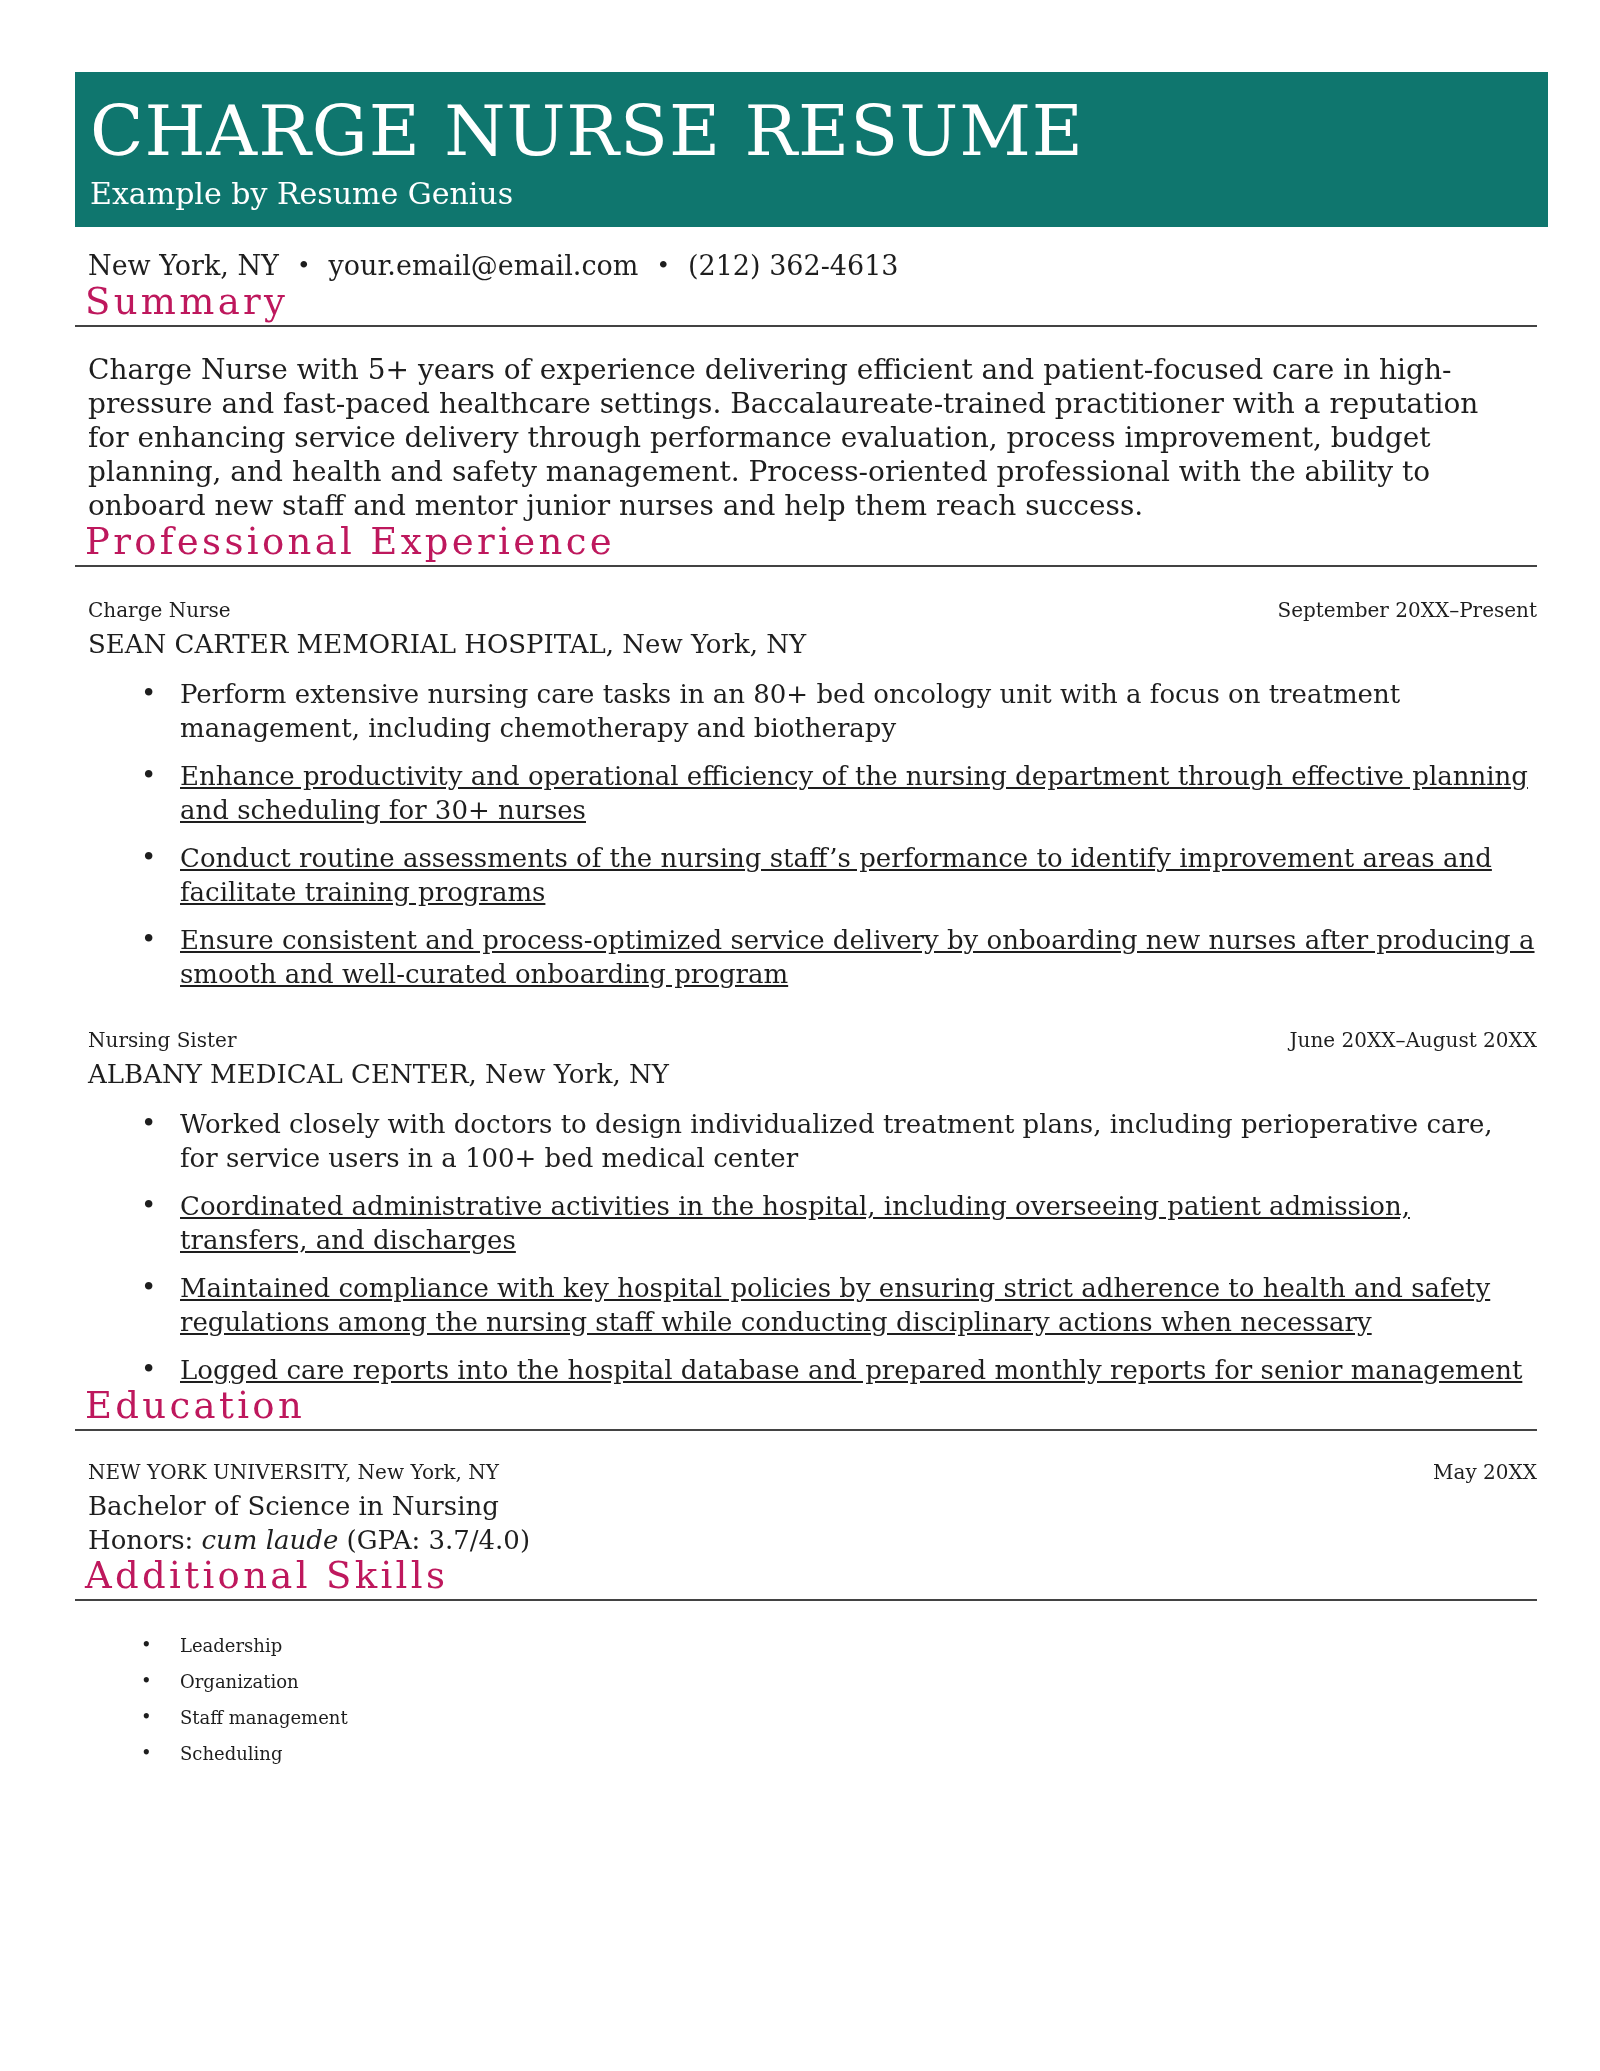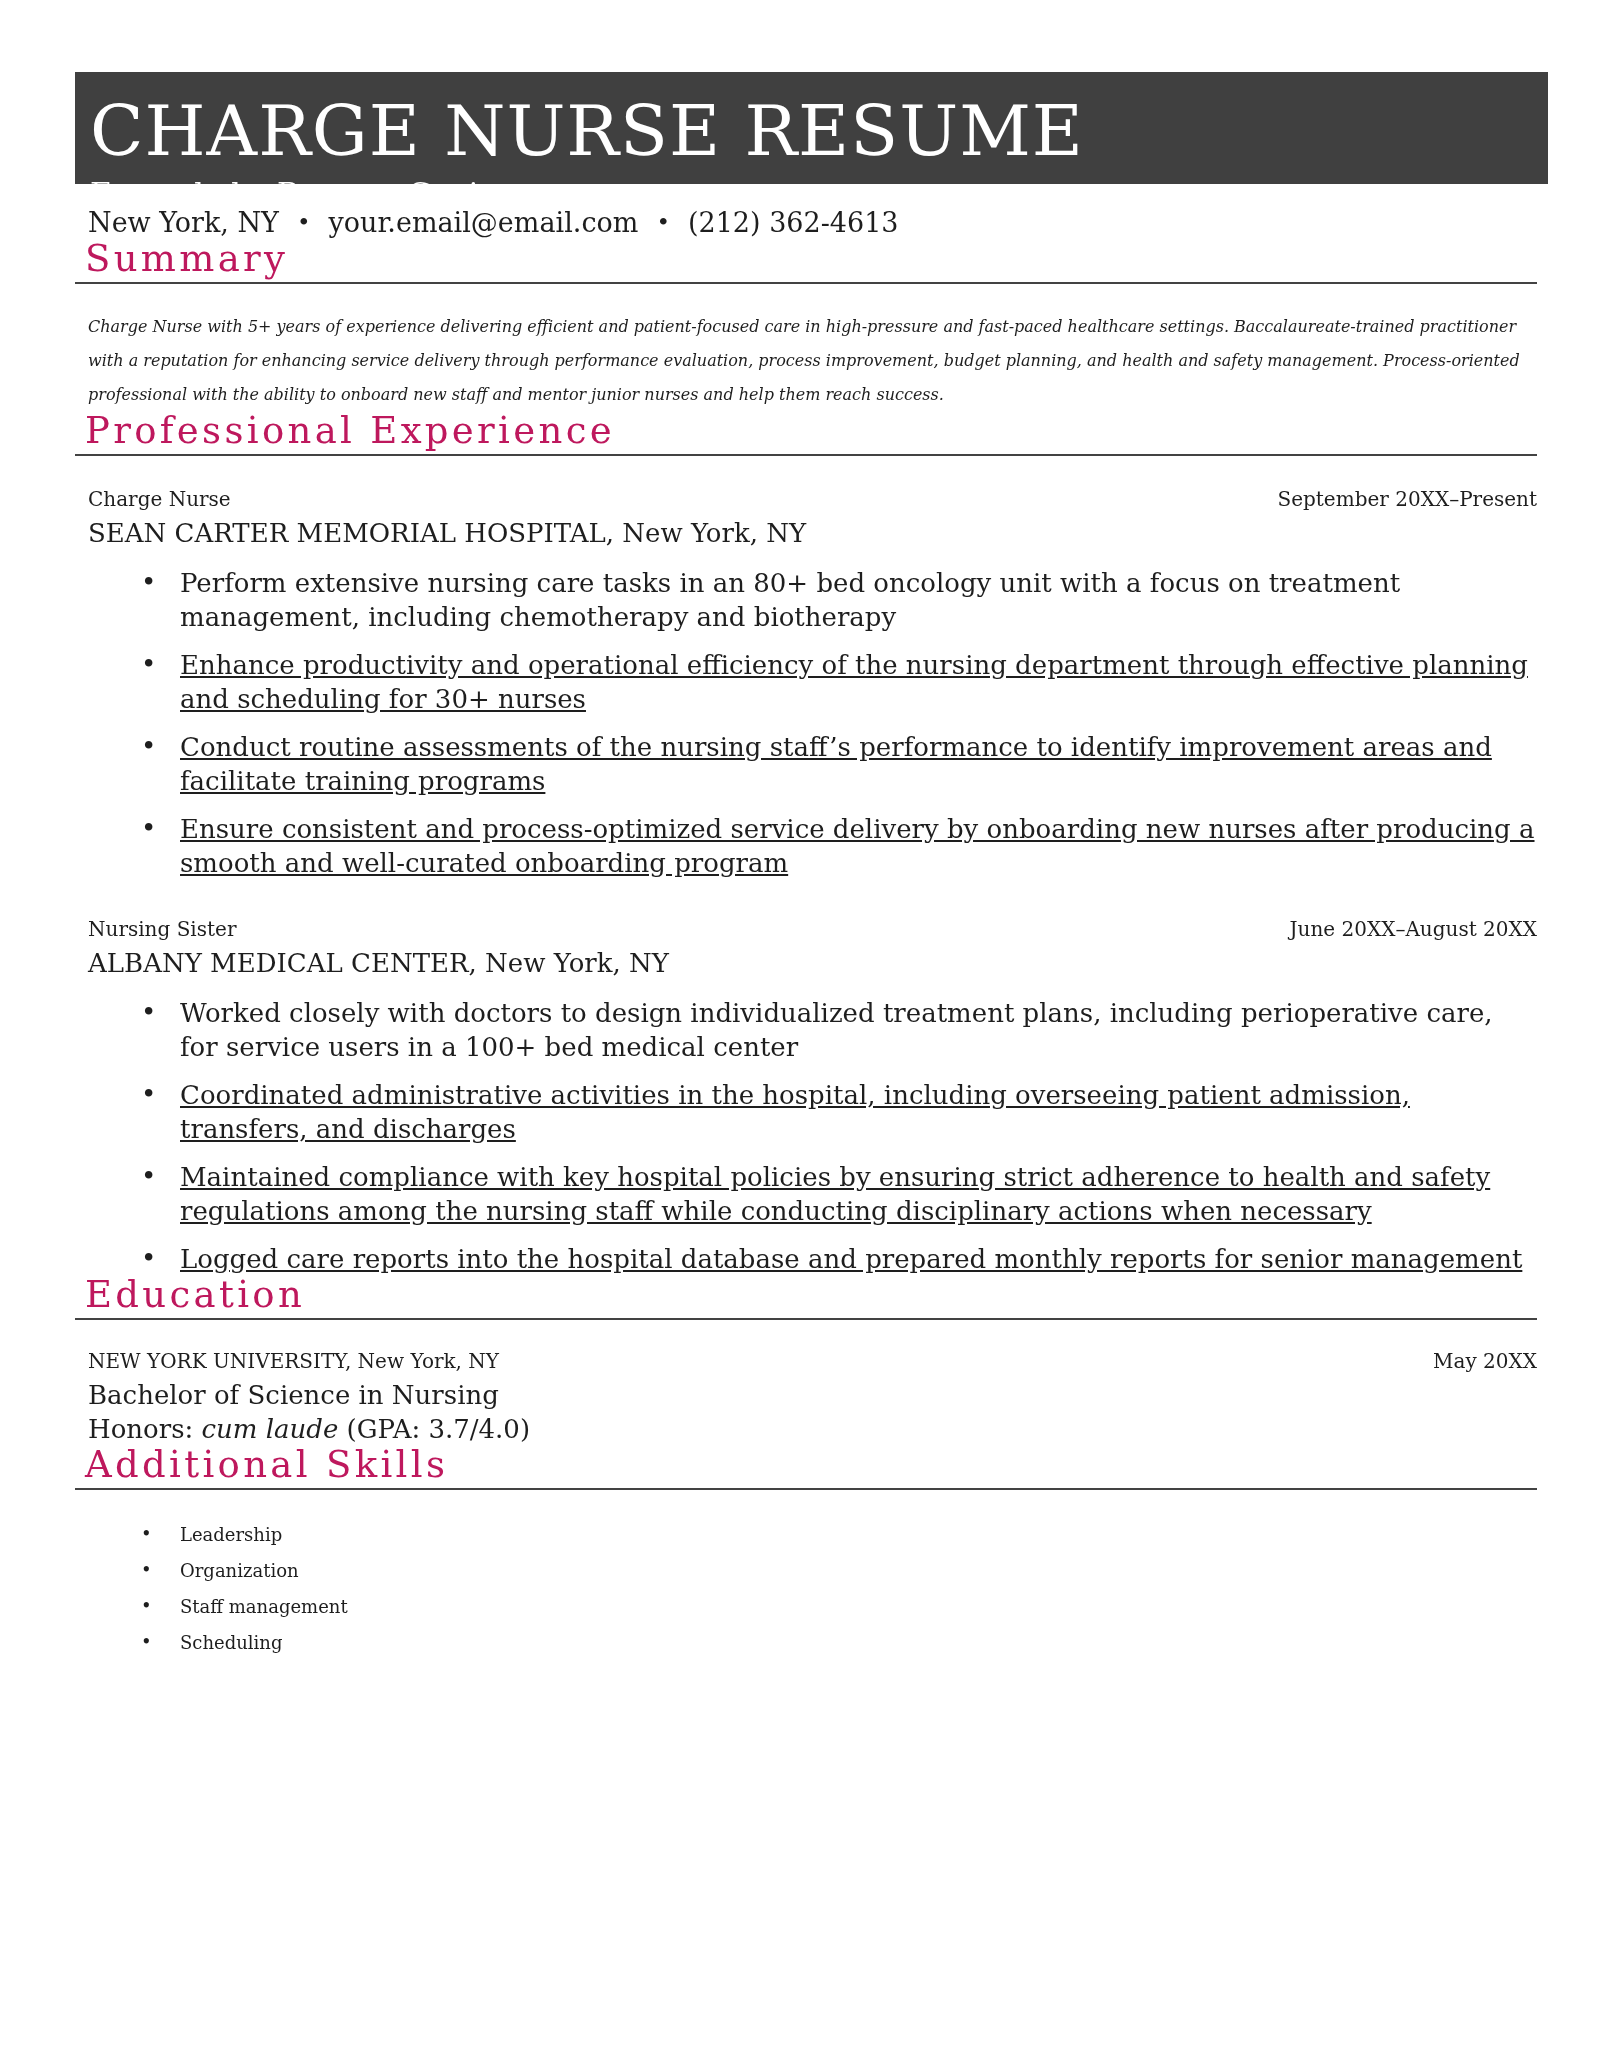--- a/index.html
+++ b/index.html
@@ -19,22 +19,22 @@
     width: 1600px;
     height: 2071px;
     padding: 0 63px 0 75px;
   }
 
   
   .banner {
     box-sizing: border-box;
     margin-top: 72px;
     width: calc(100% + 11px);
-    height: 112px;
-    background: #404040;
+    height: 155px;
+    background: #0f766e;
     padding: 20px 20px 0 15px;
     overflow: hidden;
   }
   .banner h1 {
     margin: 0;
     font-size: 70px;
     line-height: 78px;
     font-weight: normal;
     letter-spacing: 1px;
     color: #ffffff;
@@ -78,23 +78,22 @@
   hr.rule {
     border: none;
     border-top: 2px solid #434343;
     margin: 4px 0 0 0;
     width: 100%;
   }
 
   
   .summary-text {
     margin: 26px 11px 0 13px;
-    font-size: 16px;
-    line-height: 34px;
-    font-style: italic;
+    font-size: 28px;
+    line-height: 34px;
   }
   .job-header, .edu-header {
     display: flex;
     justify-content: space-between;
     align-items: baseline;
     margin-left: 13px;
     font-size: 20px;
     line-height: 34px;
   }
   .mt-job1 { margin-top: 26px; }

